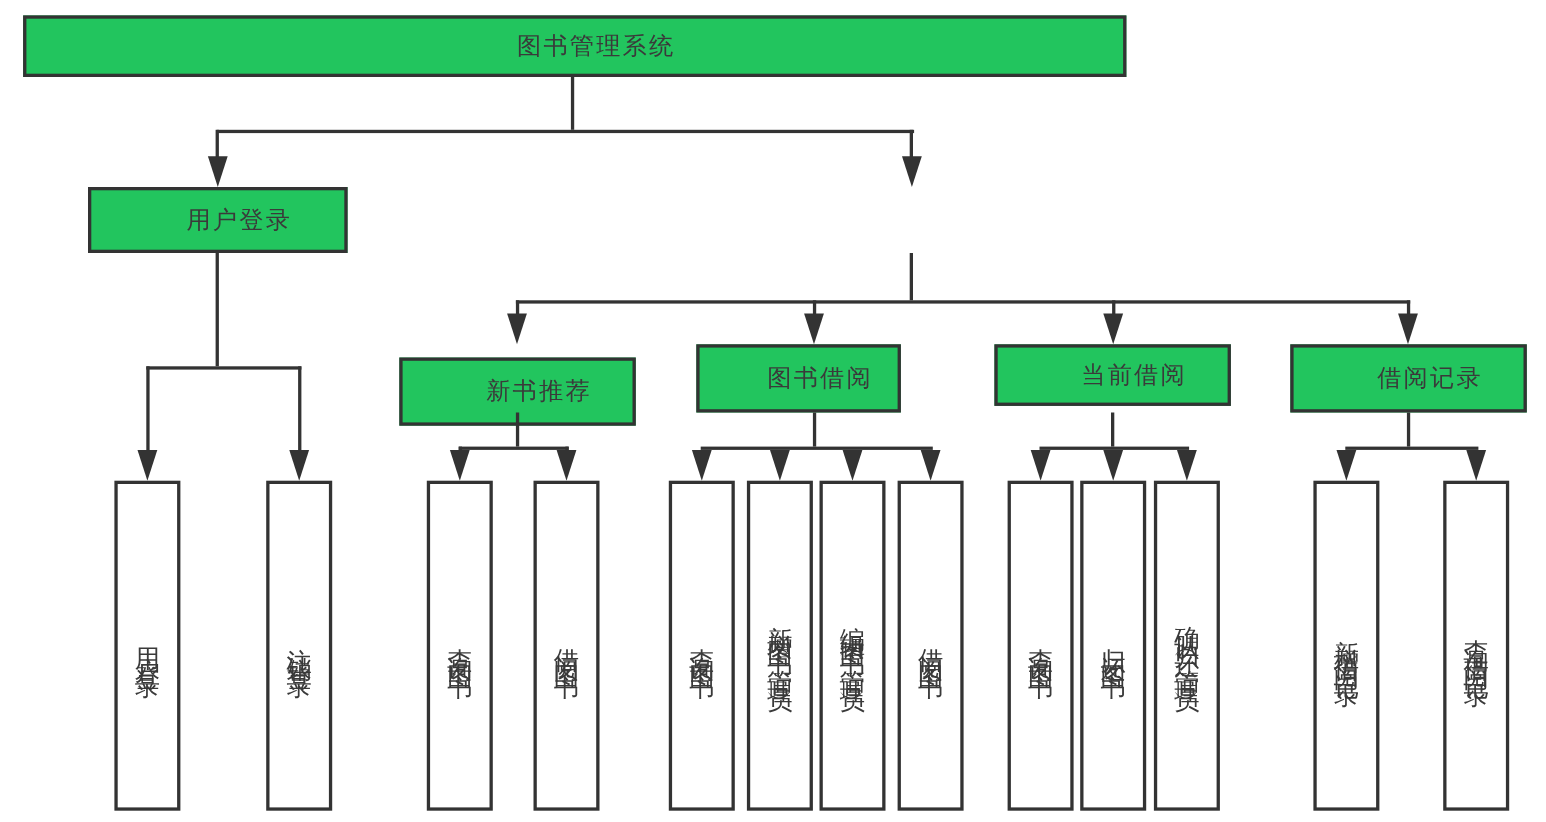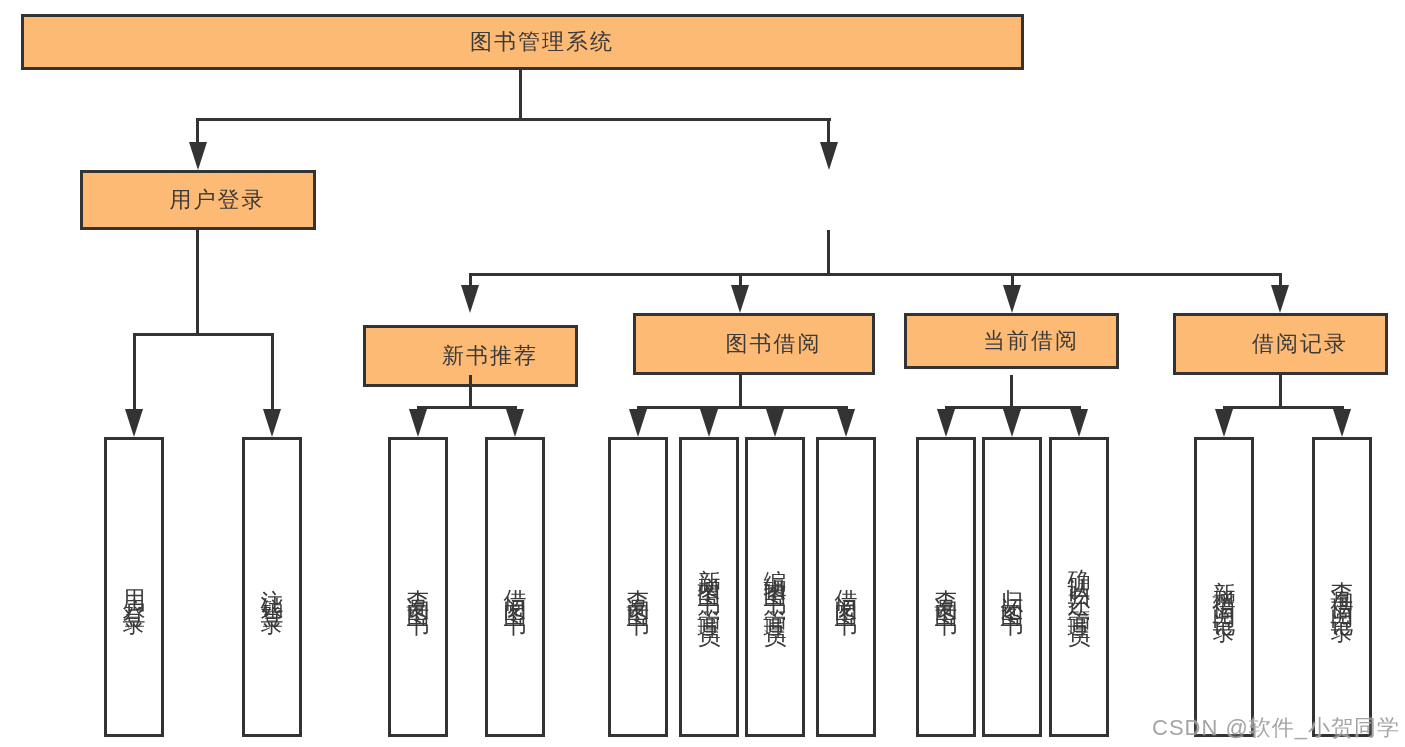--- a/index.html
+++ b/index.html
@@ -12,21 +12,21 @@
   body{font-family:"Liberation Sans","DejaVu Sans",sans-serif;color:var(--text);}
   .canvas{
     position:relative;
     width:1405px;height:747px;
     background:var(--bg);
     overflow:hidden;
   }
   
   .box{
     position:absolute;
-    background:#fdba74;
+    background:#22c55e;
     border:3px solid var(--line);
     display:flex;align-items:center;justify-content:center;
     font-size:22px;
     letter-spacing:2px;
     color:var(--text);
     padding-left:39px;
   }
   .leaf{
     position:absolute;
     top:437px;height:300px;width:60px;
@@ -97,21 +97,21 @@
   <div class="vline" style="left:739px;top:273px;height:16px"></div>
   <div class="arrow" style="left:731px;top:285px"></div>
   <div class="vline" style="left:1011px;top:273px;height:16px"></div>
   <div class="arrow" style="left:1003px;top:285px"></div>
   <div class="vline" style="left:1279px;top:273px;height:16px"></div>
   <div class="arrow" style="left:1271px;top:285px"></div>
 
   <div class="box" style="left:363px;top:325px;width:215px;height:62px">
     <span>新书推荐</span>
   </div>
-  <div class="box" style="left:633px;top:313px;width:242px;height:62px">
+  <div class="box" style="left:633px;top:313px;width:186px;height:62px">
     <span>图书借阅</span>
   </div>
   <div class="box" style="left:904px;top:313px;width:215px;height:56px">
     <span>当前借阅</span>
   </div>
   <div class="box" style="left:1173px;top:313px;width:215px;height:62px">
     <span>借阅记录</span>
   </div>
 
   <div class="vline" style="left:469px;top:375px;height:31px"></div>
@@ -176,15 +176,14 @@
     <span class="vtext">确认归还（管理员）</span>
   </div>
 
   <div class="leaf" style="left:1194px">
     <span class="vtext">新增借阅记录</span>
   </div>
   <div class="leaf" style="left:1312px">
     <span class="vtext">查询借阅记录</span>
   </div>
 
-  <div class="watermark">CSDN @软件_小贺同学</div>
 
 </div>
 
 </body></html>

